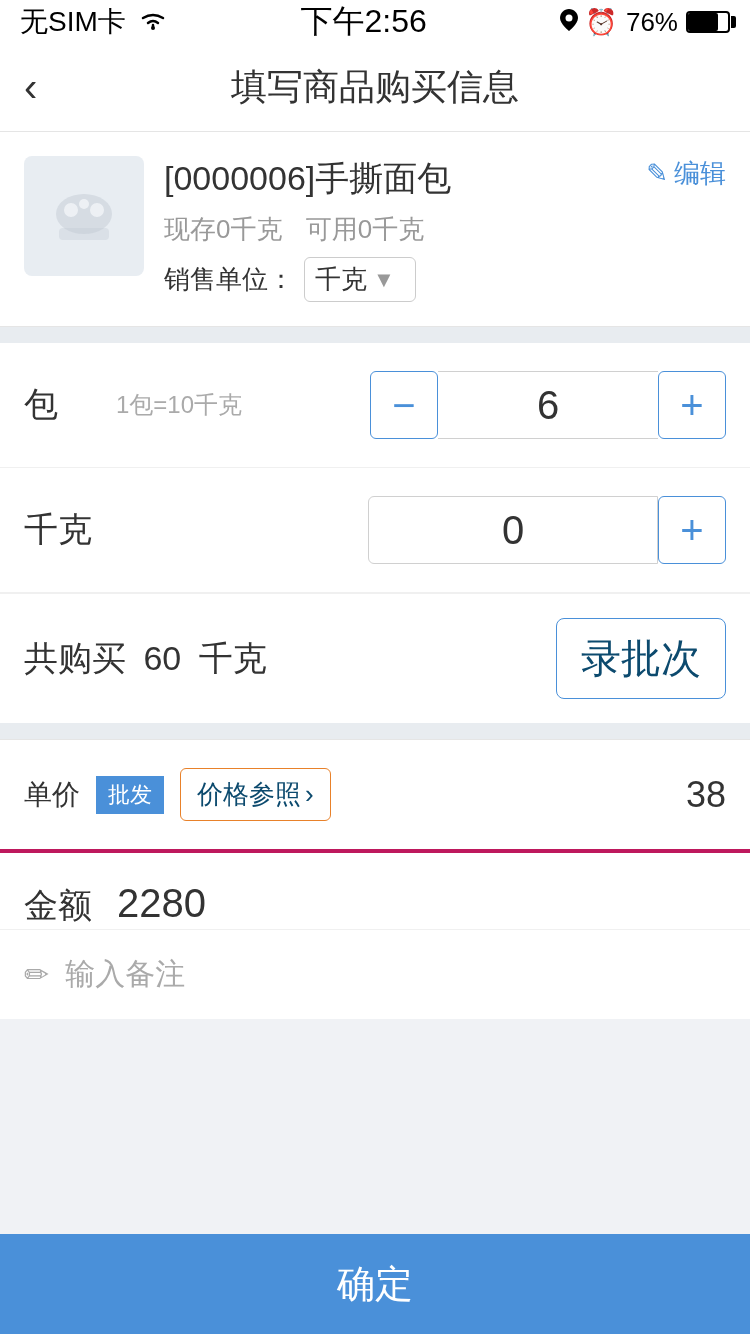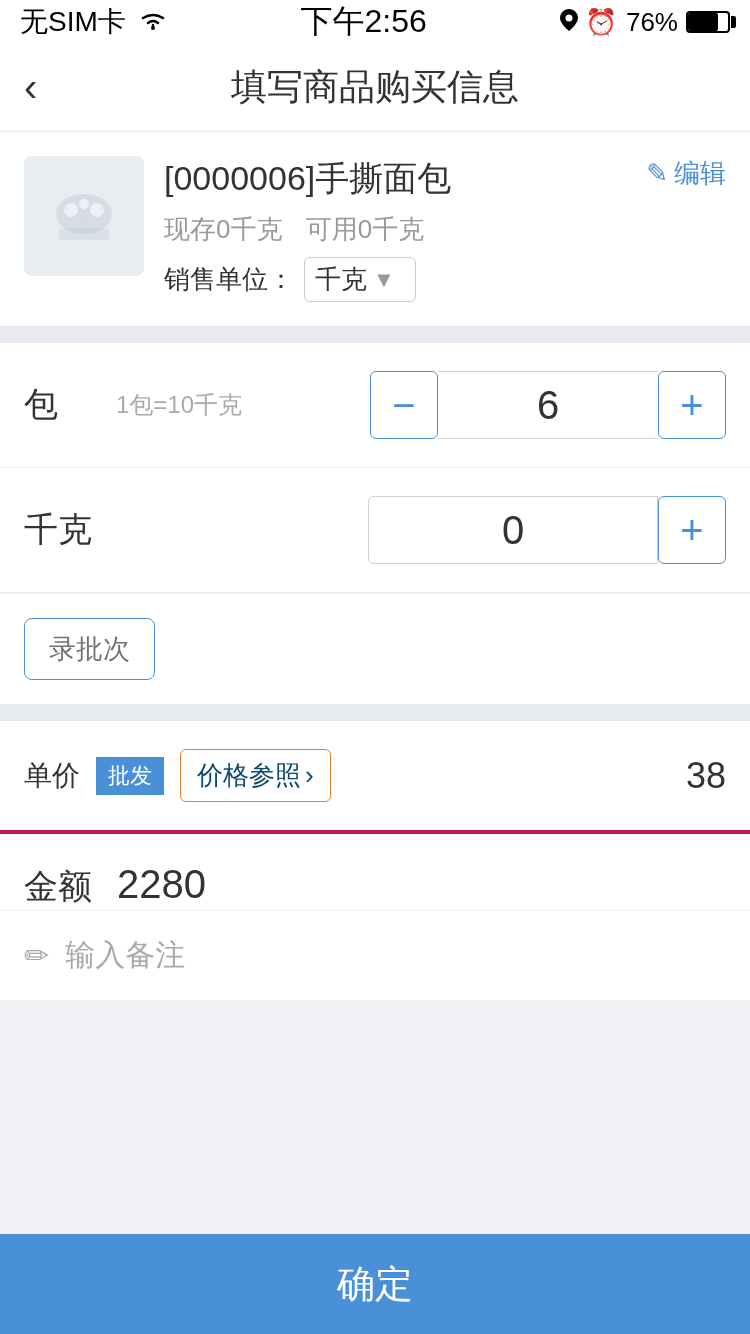--- a/index.html
+++ b/index.html
@@ -200,22 +200,22 @@
     }
     .total-text {
       font-size: 34px;
       color: #333;
     }
     .total-text .highlight { color: #333; font-weight: 500; }
     .batch-btn {
       border: 1.5px solid #4a90d9;
       border-radius: 8px;
       padding: 12px 24px;
-      font-size: 27px;
-      color: #737373;
+      font-size: 40px;
+      color: #0c4a6e;
       background: #fff;
       cursor: pointer;
     }
 
     
     .price-section {
       background: #fff;
       margin-top: 0;
       padding: 28px 24px;
       display: flex;
@@ -369,20 +369,25 @@
 
   <div class="input-row input-row-simple">
     <span class="input-label">千克</span>
     <div class="input-controls" style="margin-left:auto;">
       <input class="ctrl-input" type="text" value="0" readonly="" style="width: 290px; border-radius: 6px 0px 0px 6px; border: 1.5px solid rgb(208, 208, 208);">
       <button class="ctrl-btn ctrl-btn-right">+</button>
     </div>
   </div>
 
   <div class="total-row">
+    <span class="total-text">
+      <span>共购买</span>
+      <span class="highlight" style="margin:0 8px;">60</span>
+      <span>千克</span>
+    </span>
     <button class="batch-btn">录批次</button>
   </div>
 </div>
 
 <div class="section-divider"></div>
 
 <div class="price-section">
   <span class="price-label">单价</span>
   <span class="price-tag-batch">批发</span>
   <button class="price-ref-btn">

